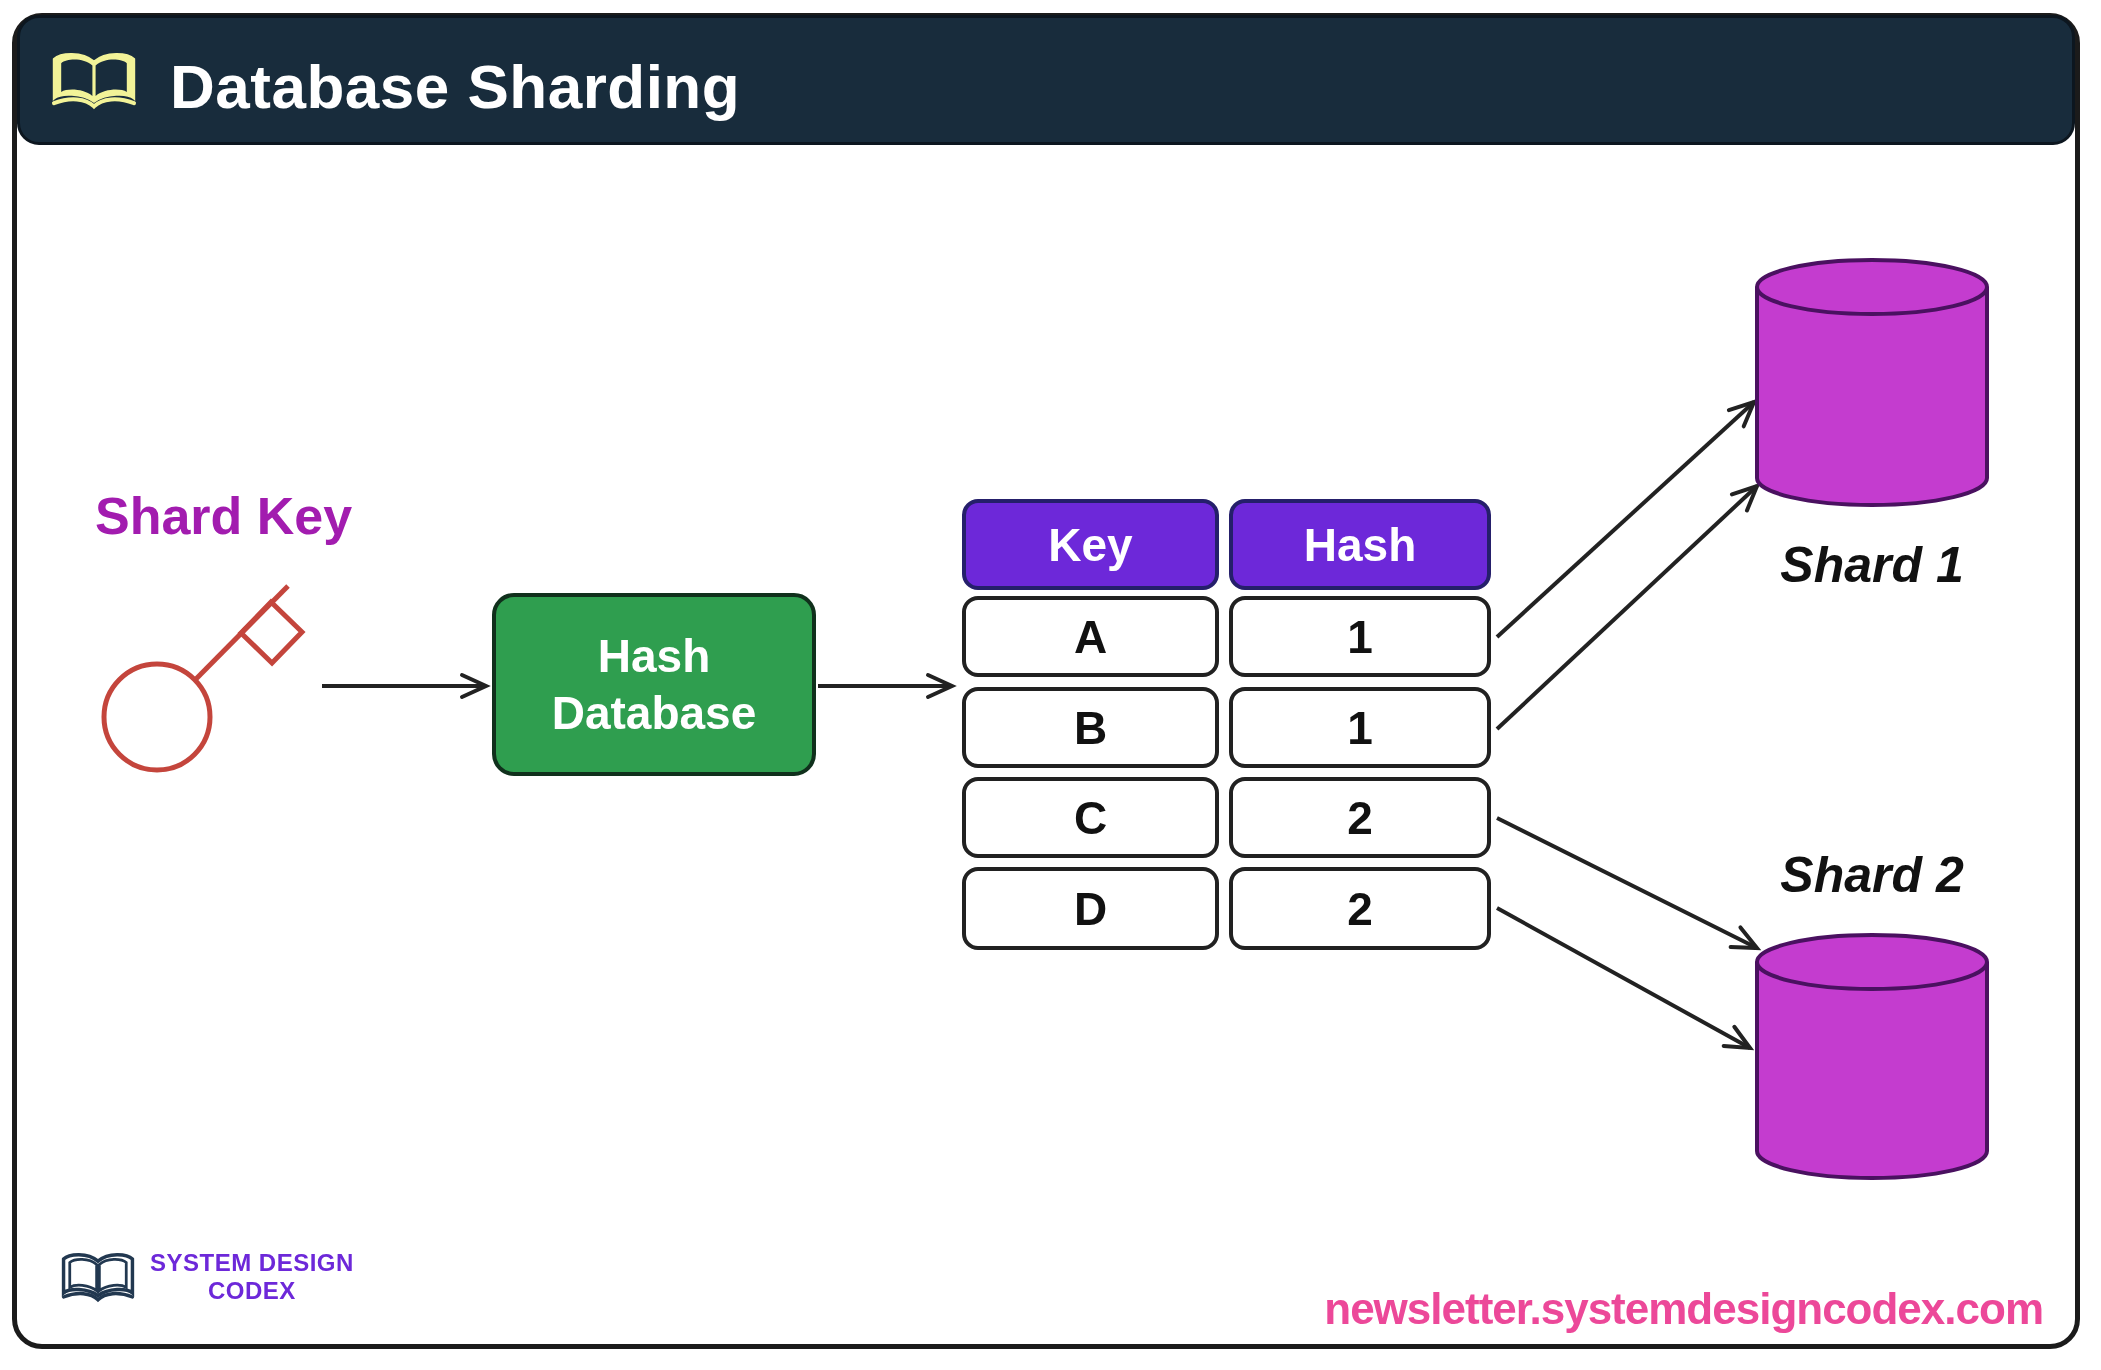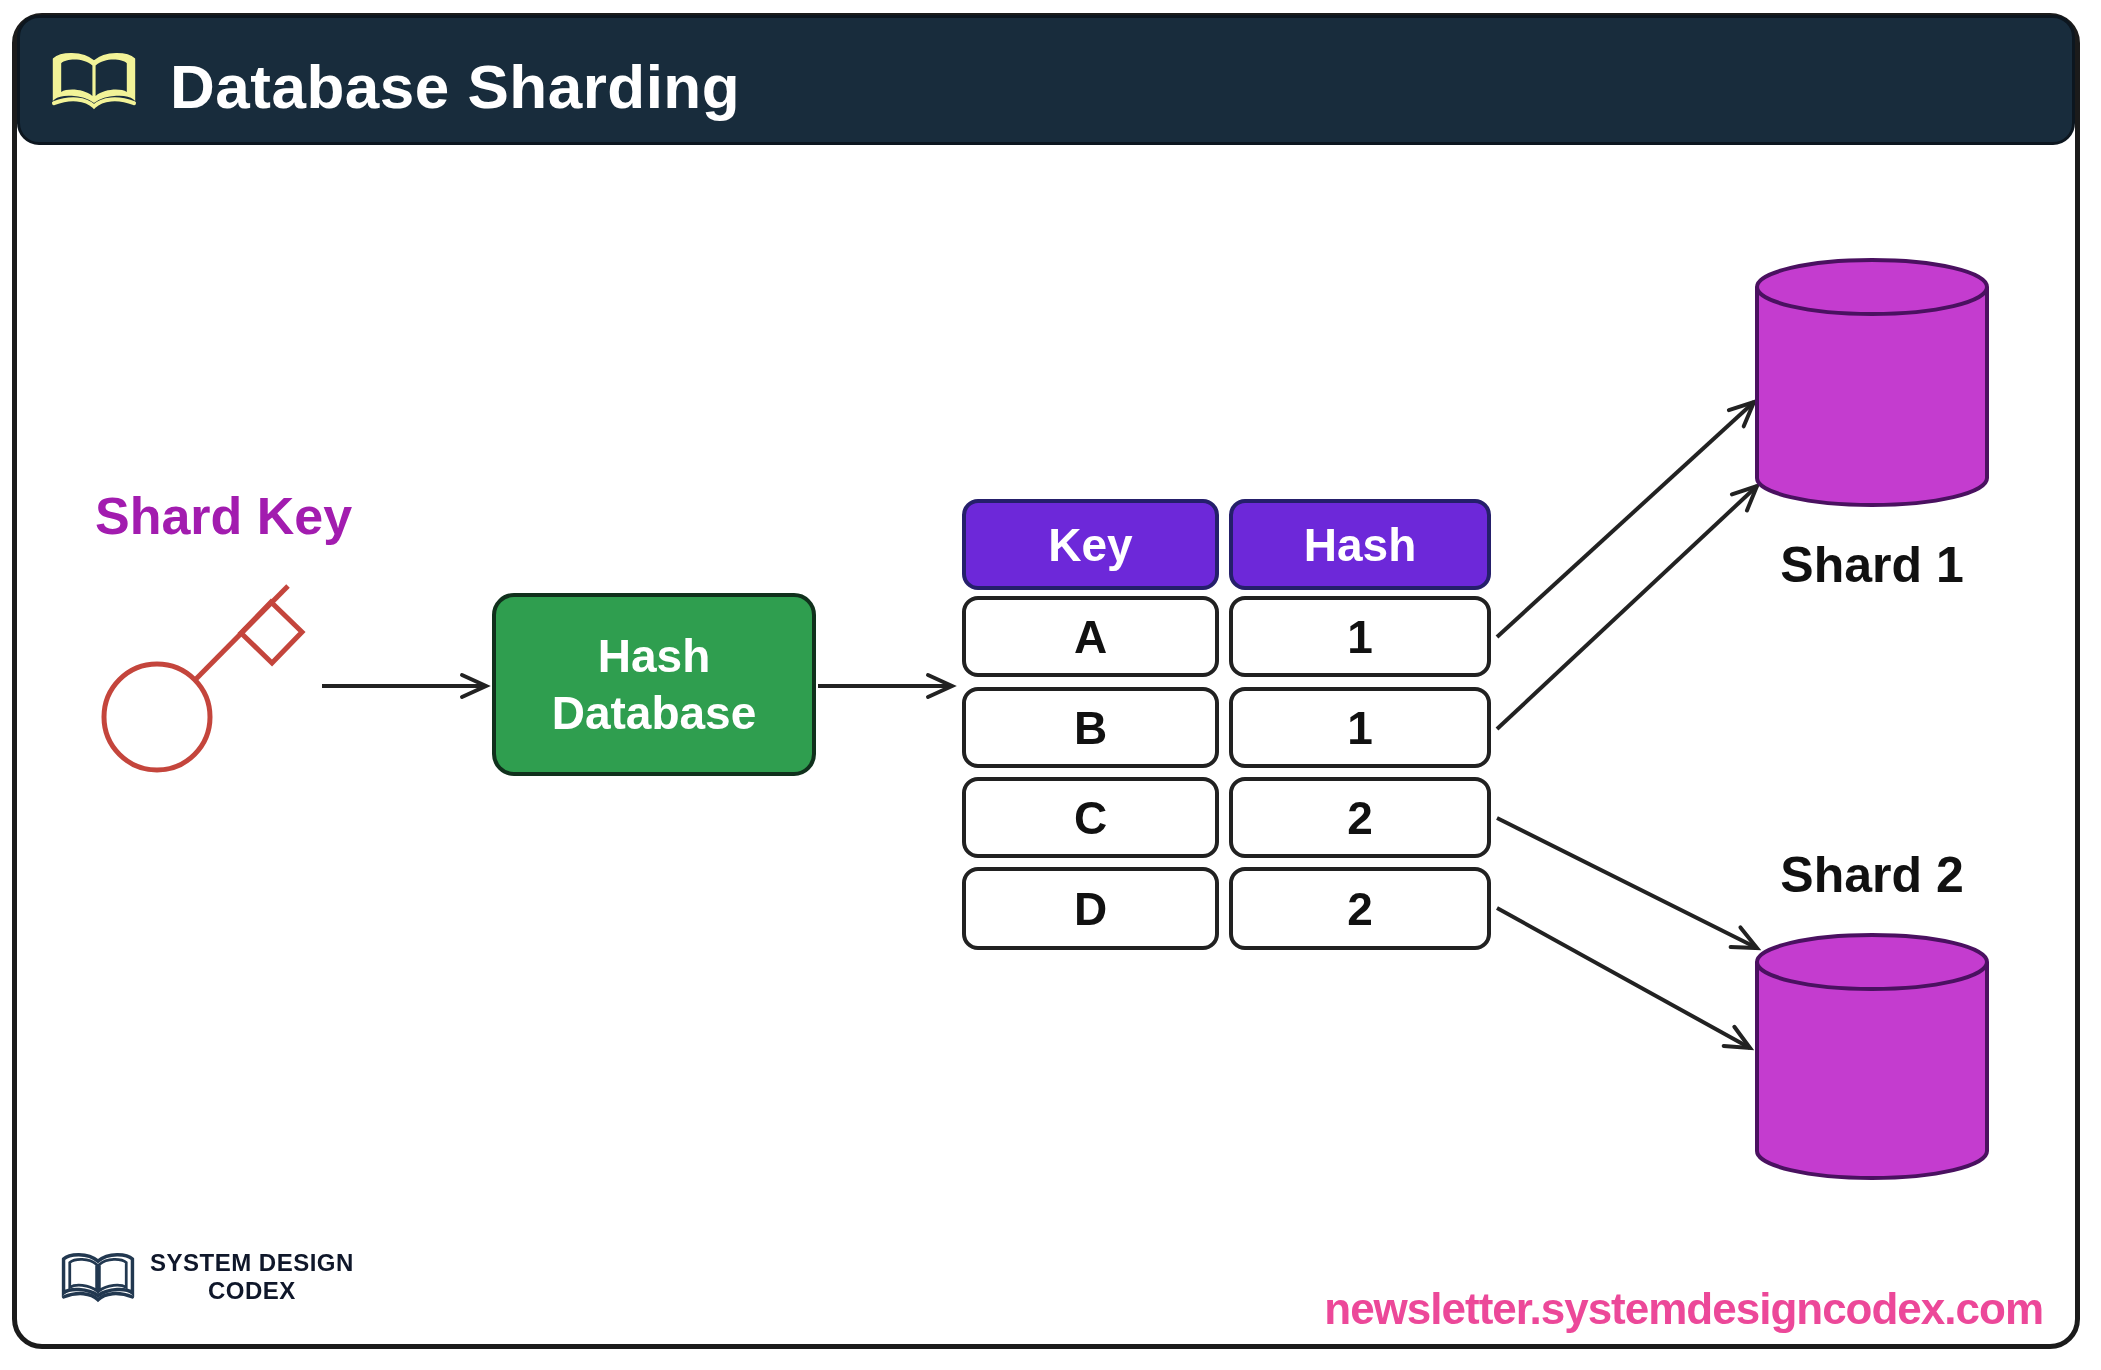--- a/index.html
+++ b/index.html
@@ -34,26 +34,26 @@
   }
   .cell.th{background:#6d28d9;border:4px solid #251f6b;color:#fff;}
   .cell.td{background:#fff;border:4px solid #212121;color:#111;}
   .col-key{left:962px;width:257px;}
   .col-hash{left:1229px;width:262px;}
   .row-h{top:499px;height:91px;}
   .row-0{top:596px;height:81px;}
   .row-1{top:687px;height:81px;}
   .row-2{top:777px;height:81px;}
   .row-3{top:867px;height:83px;}
-  .shard-label{position:absolute;left:1757px;width:230px;text-align:center;font-size:50px;font-weight:600;z-index:4;}
+  .shard-label{position:absolute;left:1757px;width:230px;text-align:center;font-size:50px;font-weight:600;z-index:4;font-style:italic;}
   .shard-label.s1{top:536px;}
   .shard-label.s2{top:846px;}
   .logo{position:absolute;left:56px;top:1246px;display:flex;align-items:center;z-index:4;}
   .logo .book{width:84px;height:62px;margin-right:10px;}
-  .logo-text{display:inline-block;color:#0f172a;font-weight:800;letter-spacing:.5px;}
+  .logo-text{display:inline-block;color:#6d28d9;font-weight:800;letter-spacing:.5px;}
   .logo-line1{font-size:24px;white-space:nowrap;}
   .logo-line2{font-size:24px;text-align:center;}
   .footer-url{
     position:absolute;right:58px;top:1284px;font-size:44px;font-weight:600;
     color:#ec4899;letter-spacing:-1px;z-index:4;white-space:nowrap;
   }
 </style>
 </head>
 <body>
 

